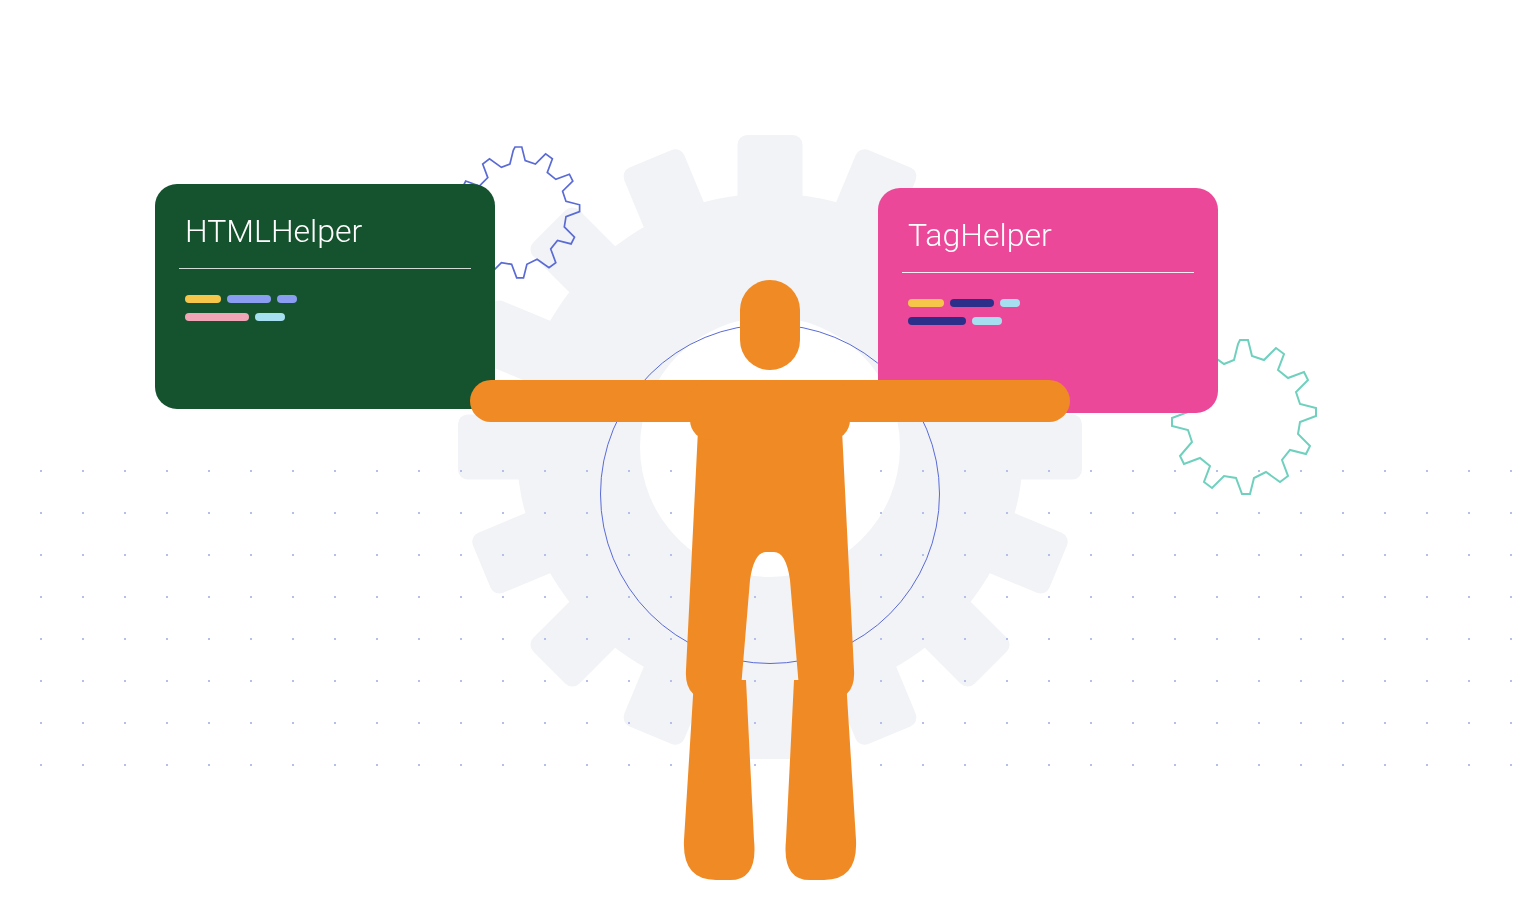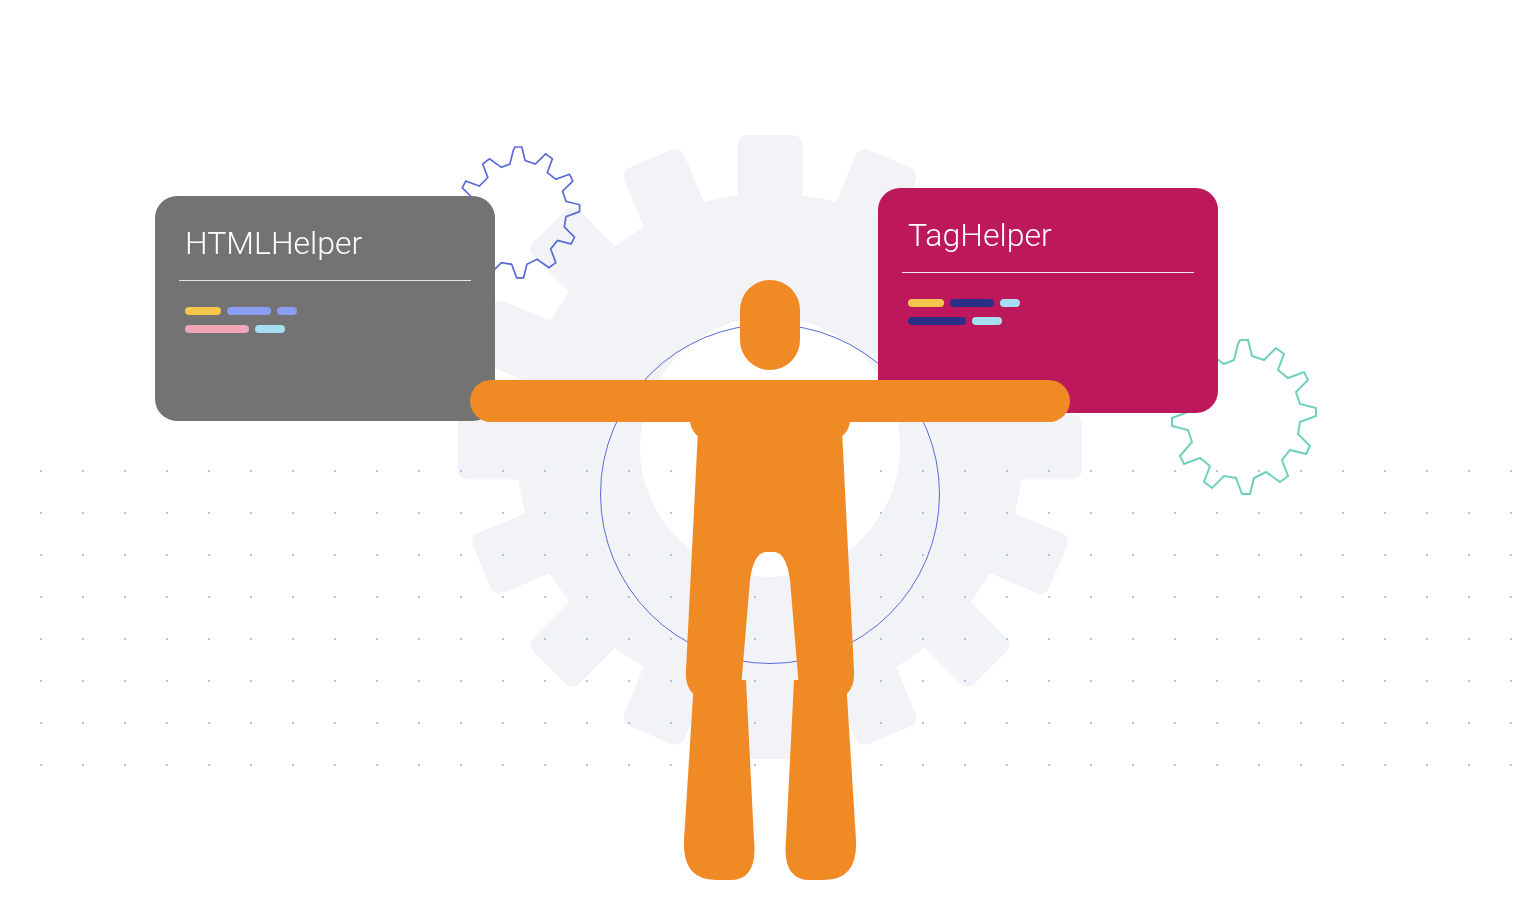--- a/index.html
+++ b/index.html
@@ -88,29 +88,29 @@
     margin: 0 24px;
   }
   .card .codebody {
     padding: 26px 30px;
   }
   .code-line { display:flex; gap:6px; margin-bottom: 10px; align-items:center; }
   .seg { height: 8px; border-radius: 4px; }
 
   .card-left {
     left: 155px;
-    top: 196px;
-    background: #737373;
+    top: 184px;
+    background: #14532d;
   }
   .card-left .divider { background: #ffffff; opacity: 0.8; }
 
   .card-right {
     left: 878px;
     top: 188px;
-    background: #be185d;
+    background: #ec4899;
   }
   .card-right .title { color: #ffffff; }
   .card-right .divider { background: #ffffff; opacity: 0.9; }
 
   
   .person {
     position: absolute;
     left: 50%;
     top: 280px;
     transform: translateX(-50%);

